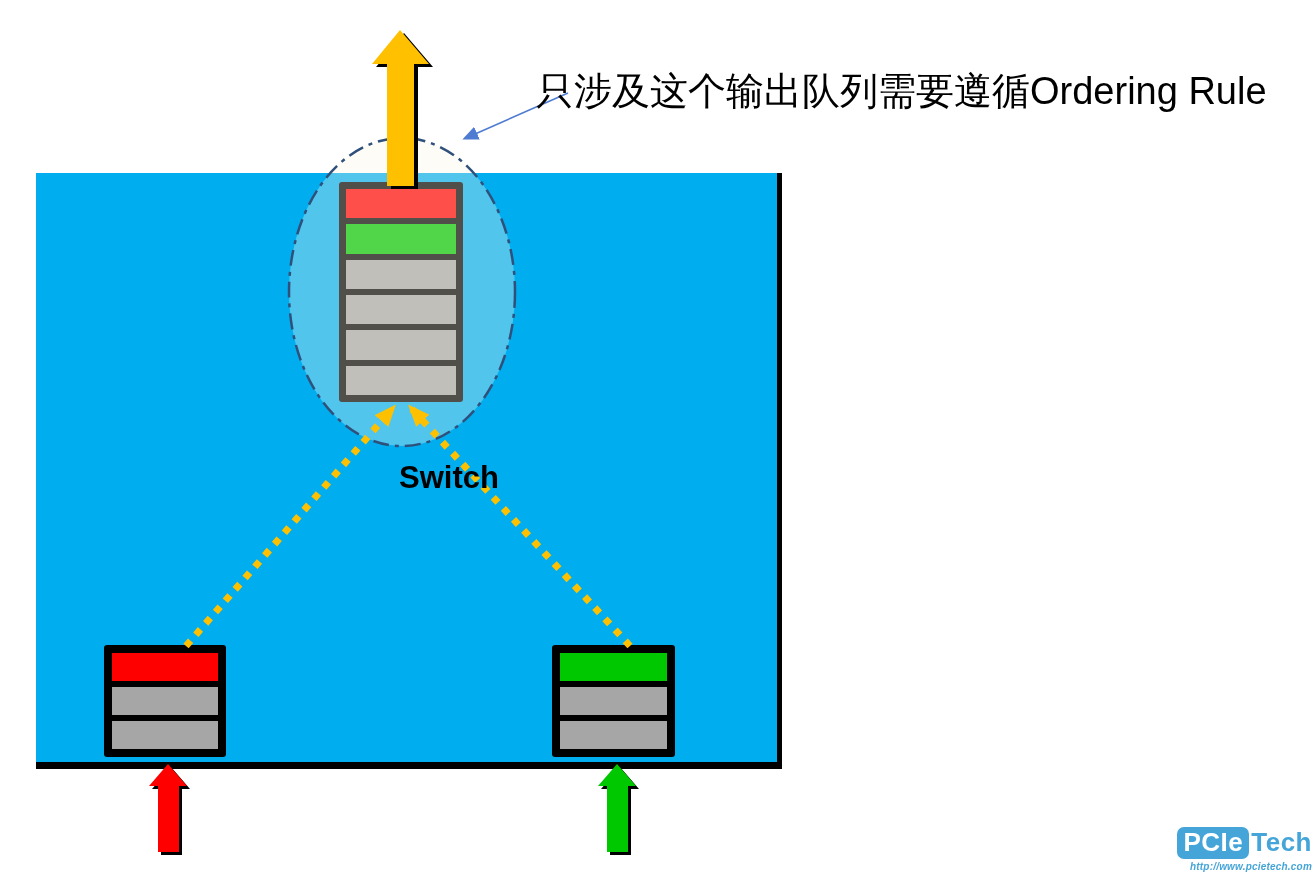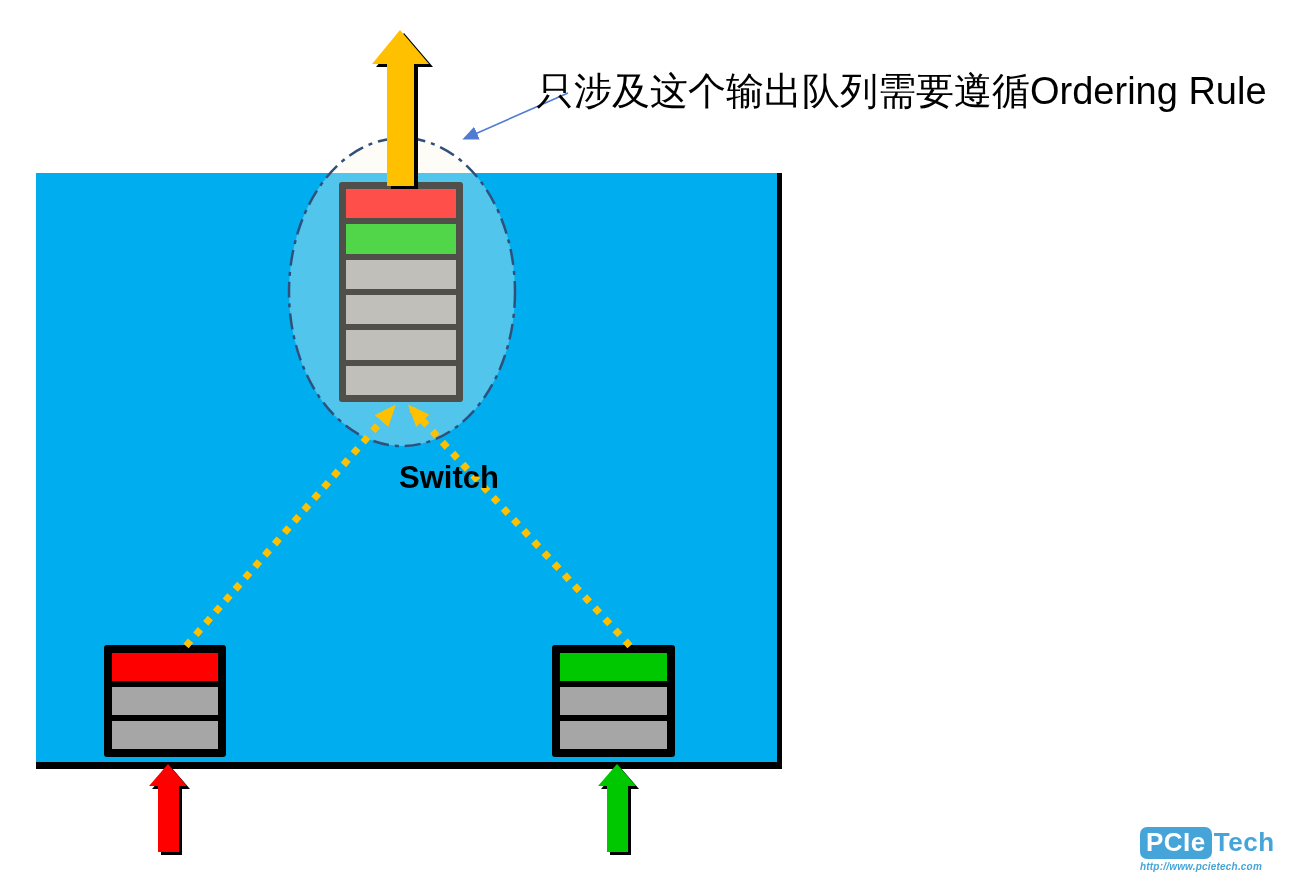--- a/index.html
+++ b/index.html
@@ -86,21 +86,21 @@
     font-weight: 700;
     color: #000;
     margin-left: 44px;
   }
 
   
   .logo {
     position: absolute;
     left: 1140px; top: 827px;
     width: 172px;
-    text-align: left;
+    text-align: right;
   }
   .logo-row { white-space: nowrap; line-height: 1; }
   .logo-badge {
     display: inline-block;
     background: var(--logo-blue);
     color: #fff;
     font-weight: 700;
     font-size: 26px;
     padding: 2px 6px 4px 6px;
     border-radius: 7px;

